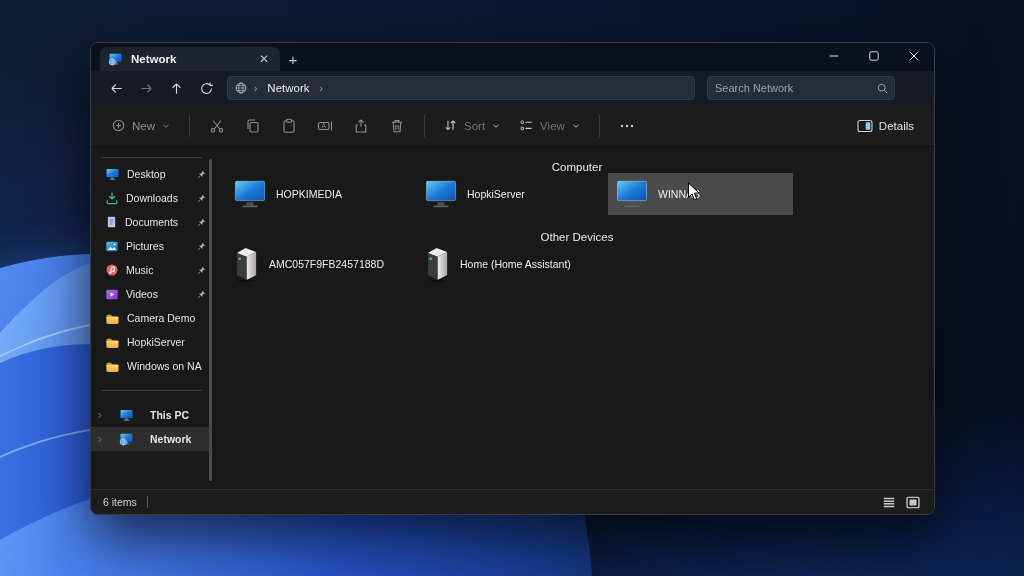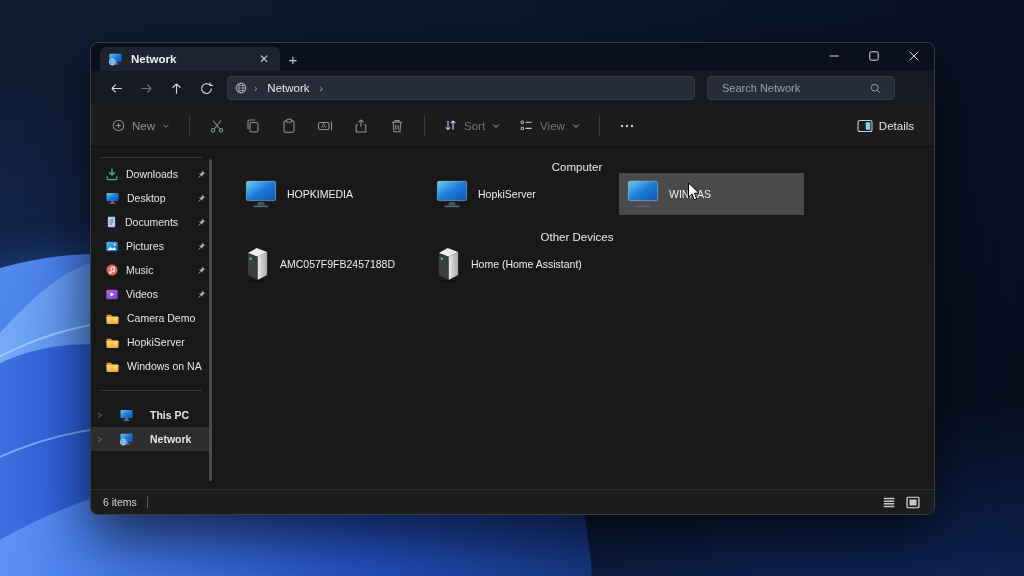--- a/index.html
+++ b/index.html
@@ -46,21 +46,21 @@
   .caption{margin-left:auto;display:flex;align-self:flex-start;}
   .cap-btn{width:40px;height:26px;display:flex;align-items:center;justify-content:center;}
 
   
   .addrrow{height:34px;background:#151a24;display:flex;align-items:center;padding:0 10px;flex:none;}
   .navbtn{width:30px;height:26px;display:flex;align-items:center;justify-content:center;border-radius:4px;}
   .pill{height:24px;background:#272d38;border:1px solid #333a47;border-radius:4px;display:flex;align-items:center;}
   .addr-pill{width:468px;margin-left:6px;padding:0 6px;gap:4px;}
   .crumb-sep{color:#9aa0a8;font-size:10px;padding:0 2px;}
   .crumb{font-size:11.5px;color:#e8e8e8;padding:0 4px;}
-  .search-pill{width:188px;margin-left:12px;padding:0 12px;}
+  .search-pill{width:188px;margin-left:12px;padding:0 5px;}
   .search-ph{font-size:11px;color:#9aa0a8;flex:1;border:none;background:transparent;outline:none;color-scheme:dark;}
   .search-ph::placeholder{color:#9aa0a8;}
 
   
   .toolbar{height:42px;background:#1c1c1c;border-bottom:1px solid #0f0f0f;display:flex;align-items:center;
     padding:0 12px;flex:none;gap:2px;}
   .tbtn{display:flex;align-items:center;gap:6px;padding:0 8px;height:30px;border-radius:4px;justify-content:center;}
   .tbtn .lbl{font-size:11.5px;}
   .dim{color:#8b8f94;}
   .lit{color:#737373;}
@@ -76,21 +76,21 @@
   .sb-item{height:24px;display:flex;align-items:center;padding:0 6px 0 14px;gap:7px;margin:0 0;}
   .sb-item .lbl{font-size:10.5px;color:#e4e4e4;flex:1;white-space:nowrap;overflow:hidden;}
   .sb-item.tree{padding-left:4px;gap:12px;font-weight:bold;}
   .sb-item.sel{background:#2e2e2e;}
   .pin{flex:none;display:flex;}
   .sb-scroll{position:absolute;right:0;top:12px;width:3px;height:322px;background:#4c4c4c;border-radius:2px;}
 
   .main{flex:1;position:relative;min-width:0;}
   .sect-hdr{display:flex;align-items:center;gap:6px;padding-left:8px;height:18px;flex-direction:column;}
   .sect-hdr .lbl{font-size:11.5px;color:#e8e8e8;}
-  .tilerow{display:flex;padding-left:25px;}
+  .tilerow{display:flex;padding-left:14px;}
   .tile{width:191px;height:42px;display:flex;align-items:center;gap:9px;padding-left:7px;}
   .tile .lbl{font-size:10.5px;color:#ececec;white-space:nowrap;}
   .tile.sel{background:#4a4a4a;width:185px;margin-right:6px;}
   .hdr-computer{margin-top:8px;}
   .hdr-other{margin-top:10px;}
 
   
   .statusbar{height:25px;background:#1c1c1c;border-top:1px solid #2c2c2c;display:flex;align-items:center;
     padding:0 12px;flex:none;}
   .status-count{font-size:10.5px;color:#d2d2d2;}
@@ -310,43 +310,43 @@
       </div>
     </div>
 
     <div class="bodyrow">
 
       <div class="sidebar">
         <div class="sb-div"></div>
 
         <div class="sb-item">
           <span style="display:flex">
-              <svg width="14" height="14" viewBox="0 0 16 16">
-                <path d="M8 1.8 v7.4 M8 9.2 l-3.2-3.2 M8 9.2 l3.2-3.2" stroke="#2fbf7f" stroke-width="1.6" fill="none"></path>
-                <path d="M2.5 10.5 v2.8 a1 1 0 0 0 1 1 h9 a1 1 0 0 0 1-1 v-2.8" stroke="#2fbf7f" stroke-width="1.4" fill="none"></path>
-              </svg>
-            </span>
-          <span class="lbl">Downloads</span>
-          <span class="pin">
-              <svg width="9" height="9" viewBox="0 0 16 16">
-                <path d="M9.5 1.5 L14.5 6.5 L11.8 7.2 L9.8 9.2 L9.4 12.6 L3.4 6.6 L6.8 6.2 L8.8 4.2 Z" fill="#a5a5a5"></path>
-                <path d="M5.5 10.5 L2 14" stroke="#a5a5a5" stroke-width="1.3"></path>
-              </svg>
-            </span>
-        </div>
-
-        <div class="sb-item">
-          <span style="display:flex">
               <svg width="15" height="13" viewBox="0 0 16 14">
                 <rect x="1.5" y="1" width="13" height="9" rx="1.2" fill="url(#gScreen)"></rect>
                 <rect x="6.6" y="10" width="2.8" height="1.5" fill="#7d8893"></rect>
                 <rect x="4.8" y="11.5" width="6.4" height="1.1" rx=".5" fill="#7d8893"></rect>
               </svg>
             </span>
           <span class="lbl">Desktop</span>
+          <span class="pin">
+              <svg width="9" height="9" viewBox="0 0 16 16">
+                <path d="M9.5 1.5 L14.5 6.5 L11.8 7.2 L9.8 9.2 L9.4 12.6 L3.4 6.6 L6.8 6.2 L8.8 4.2 Z" fill="#a5a5a5"></path>
+                <path d="M5.5 10.5 L2 14" stroke="#a5a5a5" stroke-width="1.3"></path>
+              </svg>
+            </span>
+        </div>
+
+        <div class="sb-item">
+          <span style="display:flex">
+              <svg width="14" height="14" viewBox="0 0 16 16">
+                <path d="M8 1.8 v7.4 M8 9.2 l-3.2-3.2 M8 9.2 l3.2-3.2" stroke="#2fbf7f" stroke-width="1.6" fill="none"></path>
+                <path d="M2.5 10.5 v2.8 a1 1 0 0 0 1 1 h9 a1 1 0 0 0 1-1 v-2.8" stroke="#2fbf7f" stroke-width="1.4" fill="none"></path>
+              </svg>
+            </span>
+          <span class="lbl">Downloads</span>
           <span class="pin">
               <svg width="9" height="9" viewBox="0 0 16 16">
                 <path d="M9.5 1.5 L14.5 6.5 L11.8 7.2 L9.8 9.2 L9.4 12.6 L3.4 6.6 L6.8 6.2 L8.8 4.2 Z" fill="#a5a5a5"></path>
                 <path d="M5.5 10.5 L2 14" stroke="#a5a5a5" stroke-width="1.3"></path>
               </svg>
             </span>
         </div>
 
         <div class="sb-item">
           <span style="display:flex">

